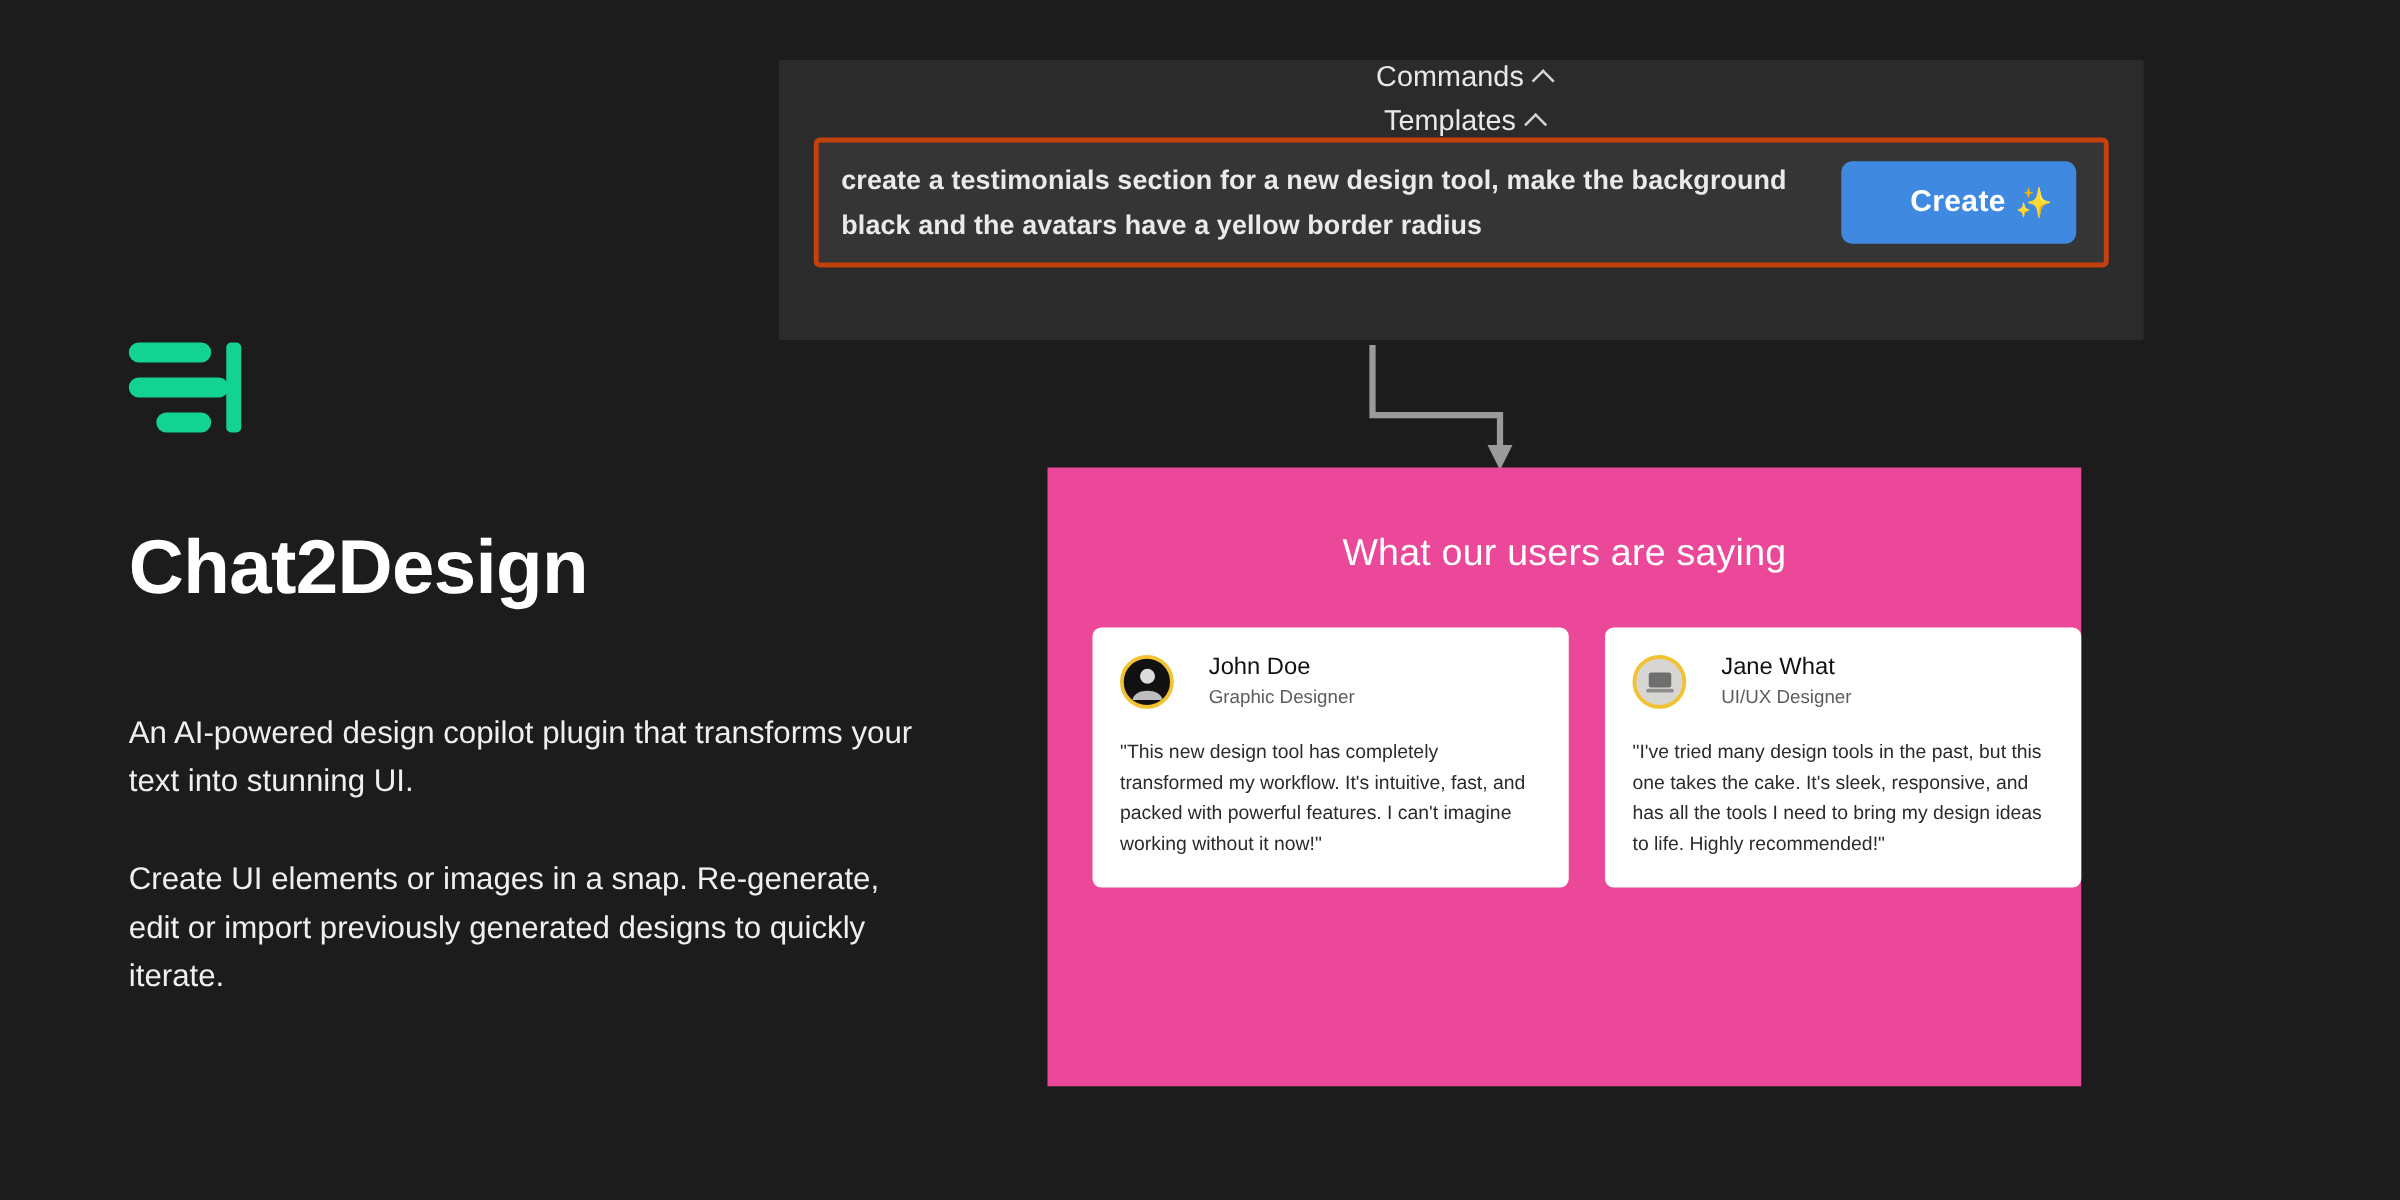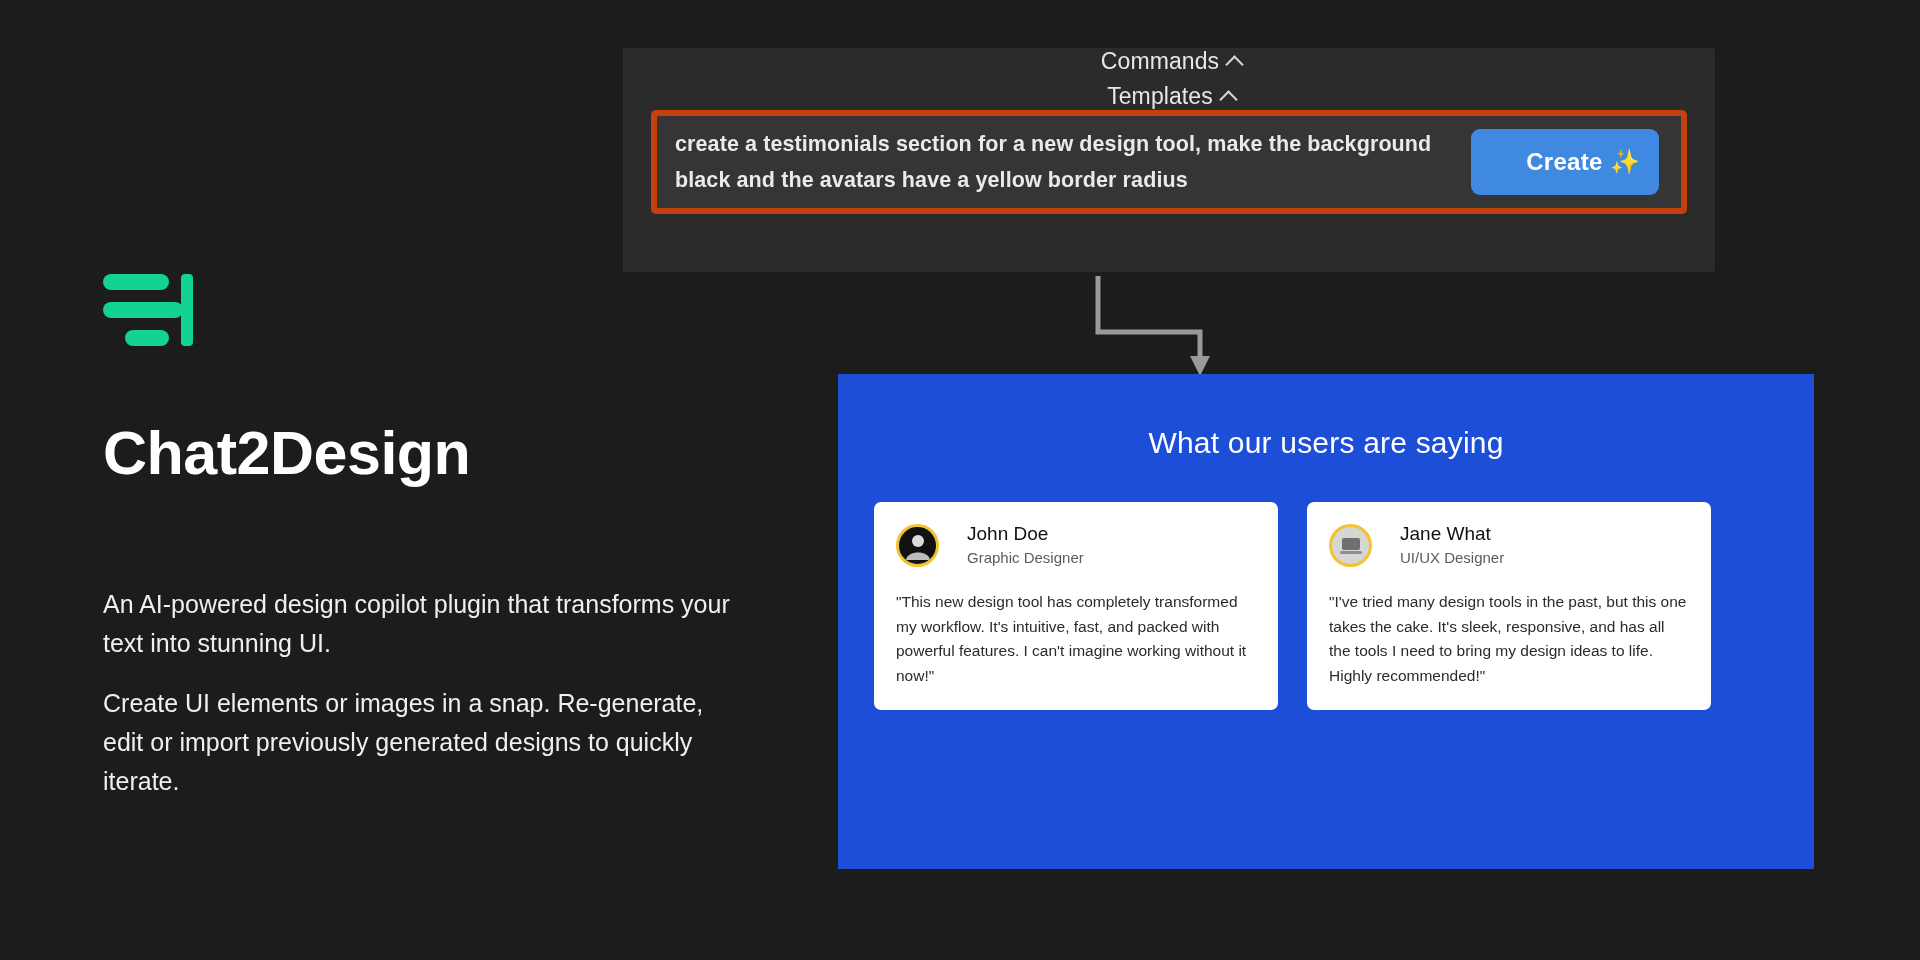--- a/index.html
+++ b/index.html
@@ -42,21 +42,21 @@
     border-left: 2px solid #d6d6d6;
     border-top: 2px solid #d6d6d6;
     transform: rotate(45deg);
     position: relative; top: 3px;
   }
   .prompt-row {
     position: absolute;
     left: 28px; top: 62px;
     width: 1036px; height: 104px;
     background: #353535;
-    border: 6px solid #c2410c;
+    border: 4px solid #c2410c;
     border-radius: 5px;
     display: flex; align-items: center;
   }
   .prompt-text {
     flex: 1;
     padding: 0 22px 0 18px;
     color: #eaeaea;
     font-size: 21.5px;
     line-height: 36px;
     font-weight: 600;
@@ -78,22 +78,22 @@
     padding-left: 37px;
   }
 
   
   .connector { position: absolute; left: 1090px; top: 272px; }
 
   
   .preview {
     position: absolute;
     left: 838px; top: 374px;
-    width: 976px; height: 495px;
-    background: #1d4ed8;
+    width: 827px; height: 495px;
+    background: #ec4899;
   }
   .preview-title {
     margin-top: 52px;
     text-align: center;
     color: #fff;
     font-size: 30px;
     font-weight: 400;
     letter-spacing: .2px;
   }
   .cards {
@@ -148,21 +148,21 @@
   }
   .hero-para {
     position: absolute;
     left: 103px;
     color: #efefef;
     font-size: 25px;
     line-height: 39px;
     font-weight: 400;
     width: 640px;
   }
-  .hero-para.p1 { top: 585px; }
+  .hero-para.p1 { top: 567px; }
   .hero-para.p2 { top: 684px; }
 </style>
 </head>
 <body>
 
 <div id="root">
 
   <div class="plugin-panel">
 
     <div class="plugin-topbar">

